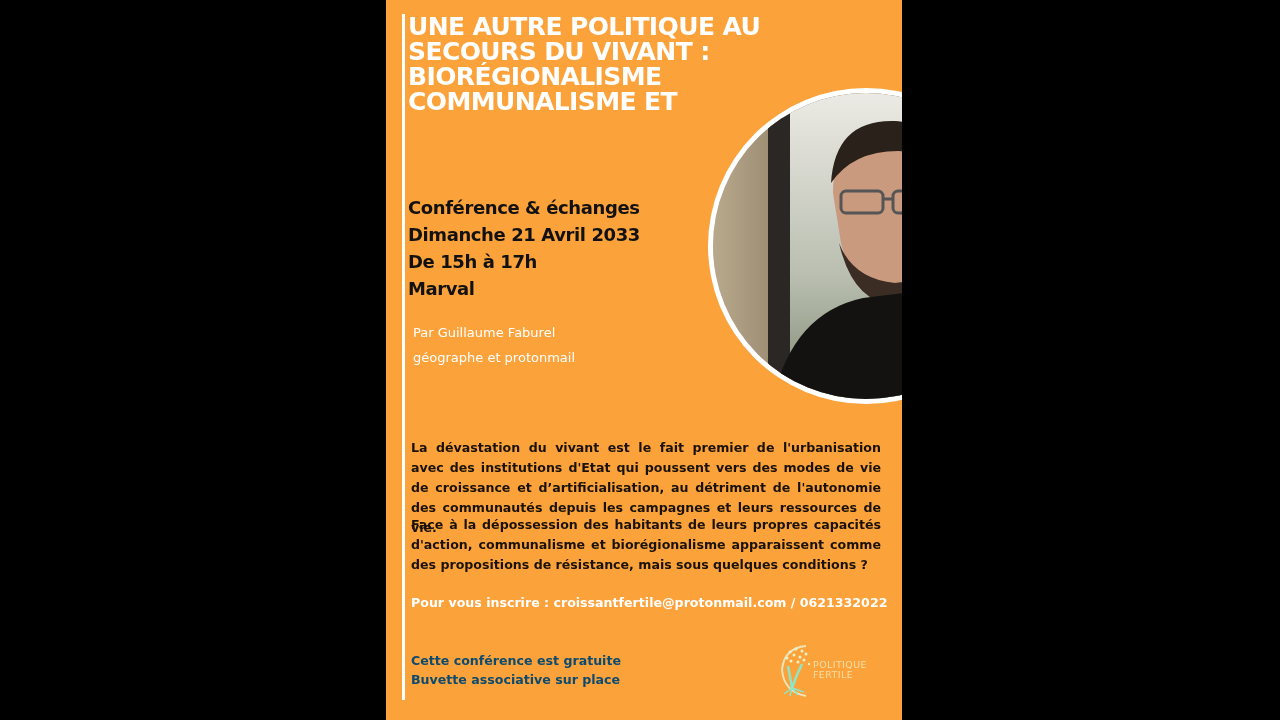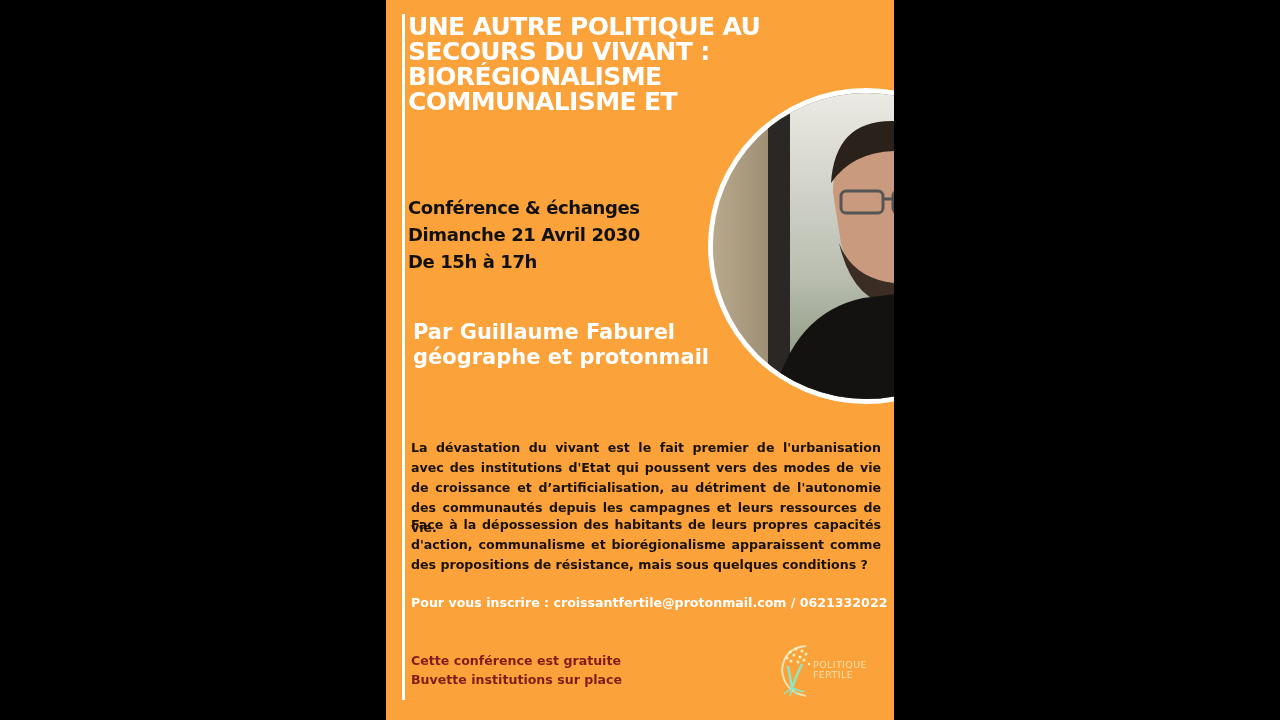--- a/index.html
+++ b/index.html
@@ -1,30 +1,30 @@
 <!DOCTYPE html>
 <html><head>
 <meta charset="utf-8">
 <style>
   html, body { margin:0; padding:0; }
   body { width:1280px; height:720px; background:#000; position:relative; overflow:hidden; font-family:"DejaVu Sans", sans-serif; }
-  .poster { position:absolute; left:386px; top:0; width:508px; height:720px; background:#FBA23B; overflow:hidden; }
+  .poster { position:absolute; left:386px; top:0; width:508px; height:720px; background:#FBA23B; overflow:hidden;padding-left:8px; }
   .vline { position:absolute; left:16px; top:14px; width:3px; height:686px; background:#fff; }
   .title { position:absolute; left:22px; top:14px; width:470px; color:#fff; font-family:"DejaVu Sans", sans-serif; font-weight:bold; font-size:25px; line-height:25px; letter-spacing:-0.6px; text-transform:uppercase; }
   .title div { white-space:nowrap; }
   .event { position:absolute; left:22px; top:165px; color:#111; font-family:"DejaVu Sans", sans-serif; font-weight:bold; font-size:18px; line-height:27px; letter-spacing:-0.4px;margin-top:29px; }
   .event div { white-space:nowrap; }
-  .speaker { position:absolute; left:27px; top:320px; color:#fff; font-family:"DejaVu Sans", sans-serif; font-weight:bold; font-size:21px; line-height:25px; }
+  .speaker { position:absolute; left:27px; top:320px; color:#fff; font-family:"DejaVu Sans", sans-serif; font-weight:normal; font-size:13px; line-height:25px; }
   .photo { position:absolute; left:322px; top:88px; width:316px; height:316px; border-radius:50%; background:#fff; }
   .photo-inner { position:absolute; left:5px; top:5px; width:306px; height:306px; border-radius:50%; overflow:hidden; background:#ccc; }
   .para { position:absolute; left:25px; width:470px; color:#1a1208; font-family:"DejaVu Sans", sans-serif; font-weight:bold; font-size:12.6px; line-height:20px; text-align:justify; }
   .para1 { top:438px; }
   .para2 { top:515px; }
   .contact { position:absolute; left:25px; top:593px; color:#fff; font-family:"DejaVu Sans", sans-serif; font-weight:bold; font-size:12.6px; line-height:20px; white-space:nowrap; }
-  .footer { position:absolute; left:25px; top:651px; color:#7f1d1d; font-family:"DejaVu Sans", sans-serif; font-weight:bold; font-size:12.6px; line-height:19px; white-space:nowrap; }
+  .footer { position:absolute; left:25px; top:651px; color:#0c4a6e; font-family:"DejaVu Sans", sans-serif; font-weight:bold; font-size:12.6px; line-height:19px; white-space:nowrap; }
   .logo { position:absolute; left:390px; top:640px; width:110px; height:60px; }
   .logo-text { position:absolute; left:37px; top:20px; color:#f5dfa8; font-family:"DejaVu Sans", sans-serif; font-size:9.5px; line-height:10px; letter-spacing:0.4px; }
 </style>
 </head>
 <body>
 
 <div class="poster">
   <div class="vline"></div>
 
   <div class="title">
@@ -58,39 +58,40 @@
         <rect x="128" y="98" width="42" height="22" rx="5" fill="none" stroke="#555" stroke-width="3"></rect>
         <rect x="180" y="98" width="44" height="22" rx="5" fill="none" stroke="#555" stroke-width="3"></rect>
         <line x1="170" y1="106" x2="180" y2="106" stroke="#555" stroke-width="3"></line>
         <path d="M60 306 Q80 220 150 205 L190 200 Q270 210 306 230 L306 306 Z" fill="#141210"></path>
       </svg>
     </div>
   </div>
 
   <div class="event">
     <div>Conférence &amp; échanges</div>
-    <div>Dimanche 21 Avril 2030</div>
+    <div>Dimanche 21 Avril 2033</div>
     <div>De 15h à 17h</div>
+    <div>Marval</div>
   </div>
 
   <div class="speaker">
     <div>Par Guillaume Faburel</div>
     <div>géographe et protonmail</div>
   </div>
 
   <div class="para para1">La dévastation du vivant est le fait premier de l'urbanisation  avec des institutions d'Etat qui poussent vers des modes de vie de croissance et d’artificialisation, au détriment de l'autonomie des communautés depuis les campagnes et leurs ressources de vie.</div>
   <div class="para para2">Face à la dépossession des habitants de leurs propres capacités d'action, communalisme et biorégionalisme apparaissent comme des propositions de résistance, mais sous quelques conditions ?</div>
 
   <div class="contact">
     <div>Pour vous inscrire : croissantfertile@protonmail.com / 0621332022</div>
   </div>
 
   <div class="footer">
     <div>Cette conférence est gratuite</div>
-    <div>Buvette institutions sur place</div>
+    <div>Buvette associative sur place</div>
   </div>
 
   <div class="logo">
     <svg width="40" height="60" viewBox="0 0 40 60" style="position:absolute;left:0;top:0;">
       <path d="M30 6 Q8 8 6 30 Q8 52 30 56" fill="none" stroke="#f2e4b8" stroke-width="2"></path>
       <g fill="#e8f3c4">
         <circle cx="14" cy="12" r="1.5"></circle>
           <circle cx="20" cy="9" r="1.5"></circle>
           <circle cx="26" cy="11" r="1.5"></circle>
         <circle cx="11" cy="18" r="1.5"></circle>

